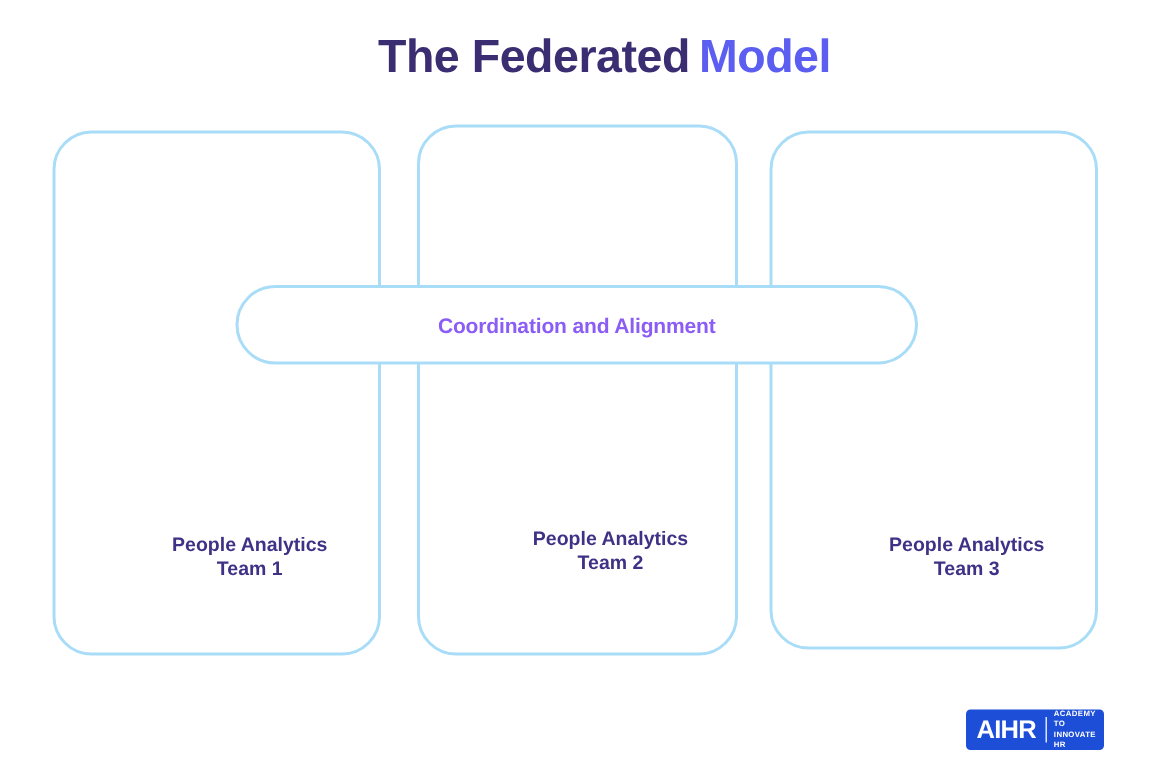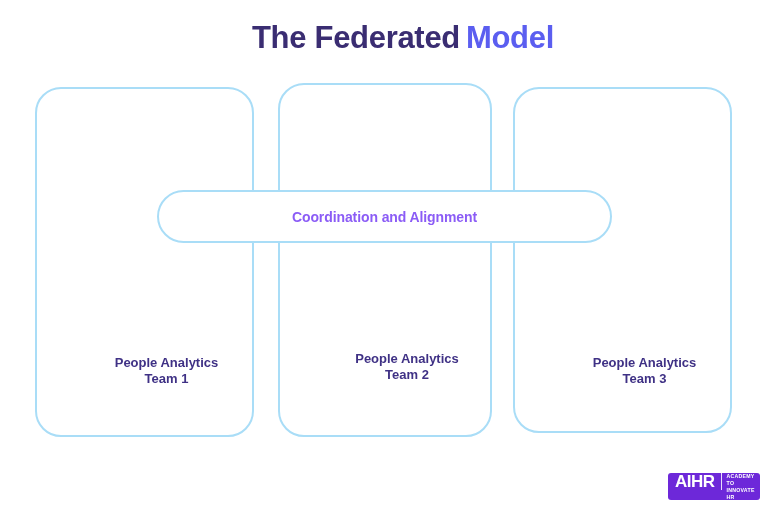--- a/index.html
+++ b/index.html
@@ -83,27 +83,28 @@
   .pill-label {
     font-size: 14px;
     font-weight: 700;
     color: #8b5cf6;
     letter-spacing: -0.1px;
   }
 
   
   .logo {
     position: absolute;
-    left: 668px;
+    left: 644px;
     top: 473px;
     width: 92px;
     height: 27px;
-    background: #6d28d9;
+    background: #1d4ed8;
     border-radius: 3px;
     display: flex;
+    align-items: center;
     box-sizing: border-box;
     padding: 0 7px;
   }
   .logo-mark {
     color: #ffffff;
     font-size: 17px;
     font-weight: 700;
     letter-spacing: -0.5px;
     line-height: 17px;
   }

